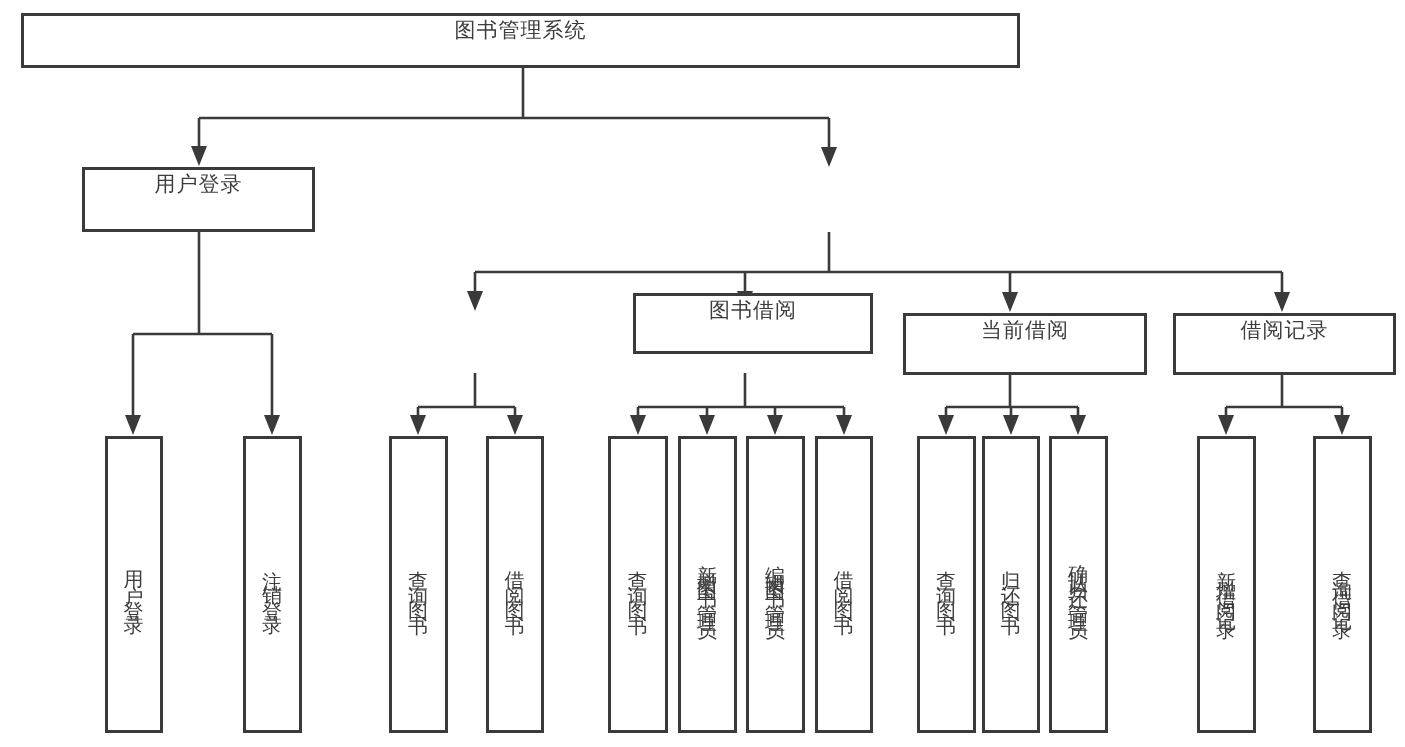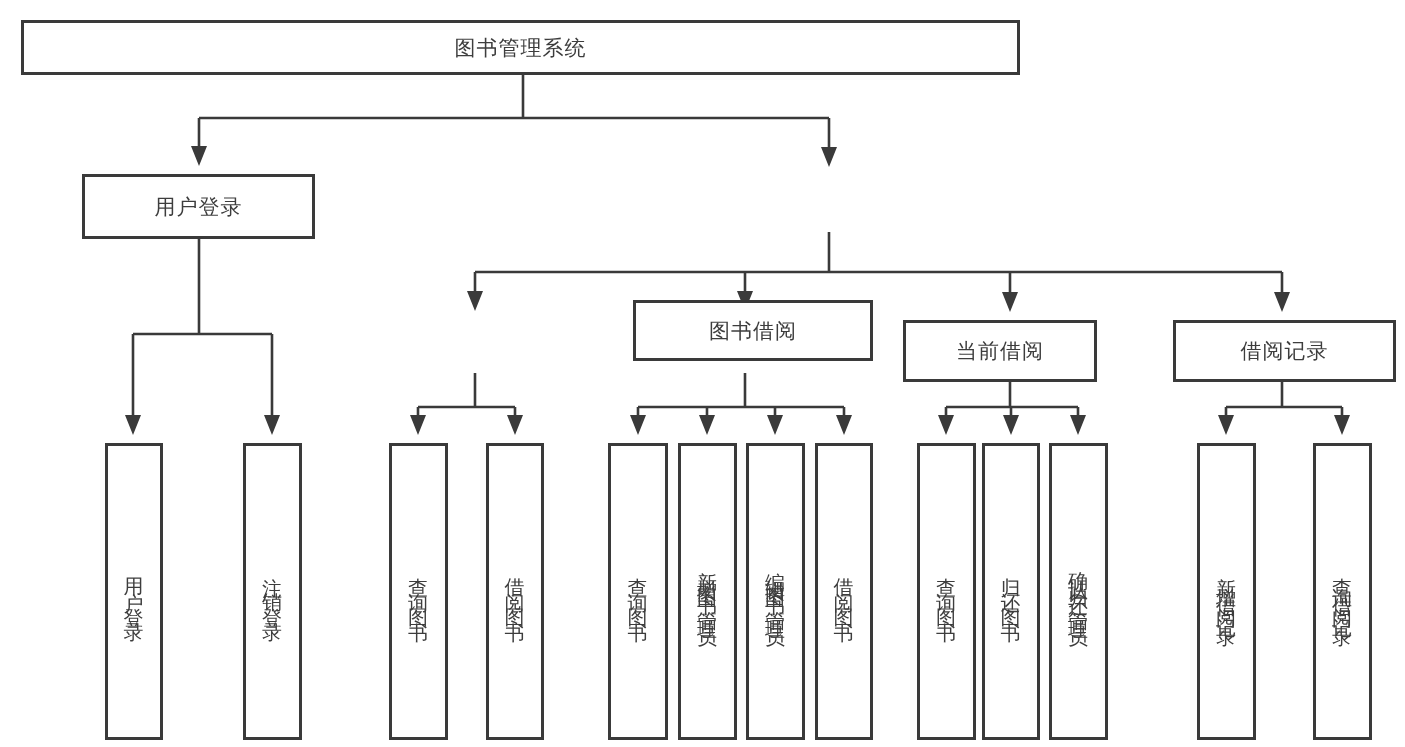--- a/index.html
+++ b/index.html
@@ -15,24 +15,23 @@
     background:#fff;
     font-family:"Liberation Sans","DejaVu Sans",sans-serif;
     overflow:hidden;
   }
   #connectors{position:absolute;left:0;top:0;width:1405px;height:747px;}
   .node{
     position:absolute;
     box-sizing:border-box;
     border:3px solid var(--box-border);
     background:#fff;
-    display:flex;align-items:center;justify-content:center;
+    display:flex;justify-content:center;
     color:var(--text);
     text-align:center;
-    margin-top:7px;
   }
   .hnode{font-size:21px;letter-spacing:1px;}
   .leaf{font-size:20px;}
   .leaf .vtext{
     writing-mode:vertical-rl;
     text-orientation:mixed;
     line-height:1;
     color:var(--text);
   }
   .ls4{letter-spacing:15px;}
@@ -94,21 +93,21 @@
     <span>图书管理系统</span>
   </div>
 
   <div class="node hnode" style="left:82px;top:167px;width:233px;height:65px;">
     <span>用户登录</span>
   </div>
 
   <div class="node hnode" style="left:633px;top:293px;width:240px;height:61px;">
     <span>图书借阅</span>
   </div>
-  <div class="node hnode" style="left:903px;top:313px;width:194px;height:62px;">
+  <div class="node hnode" style="left:903px;top:313px;width:244px;height:62px;">
     <span>当前借阅</span>
   </div>
   <div class="node hnode" style="left:1173px;top:313px;width:223px;height:62px;">
     <span>借阅记录</span>
   </div>
 
   <div class="node leaf" style="left:105px;top:436px;width:58px;height:297px;">
     <span class="vtext ls4">用户登录</span>
   </div>
   <div class="node leaf" style="left:243px;top:436px;width:59px;height:297px;">

